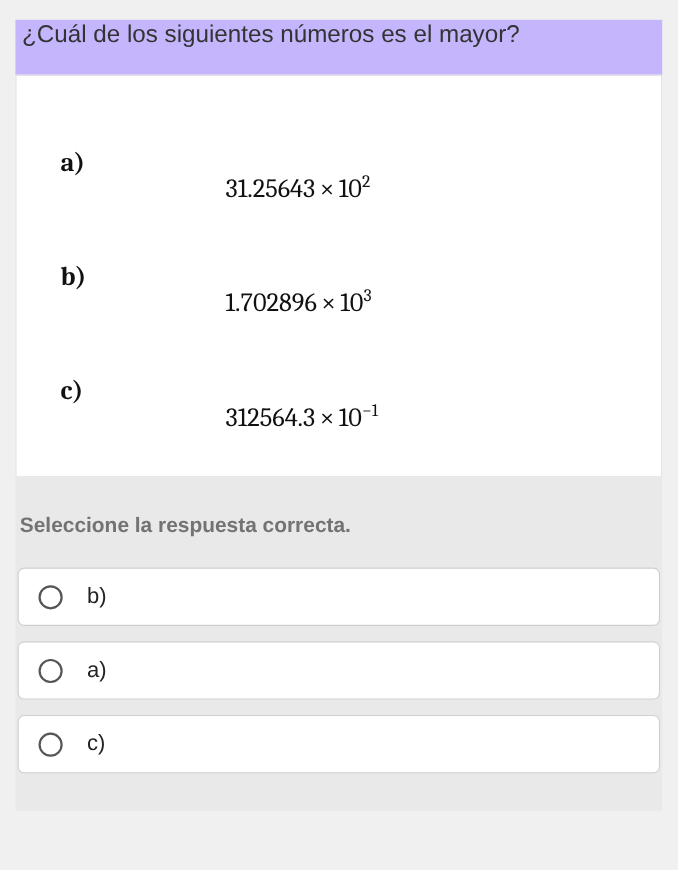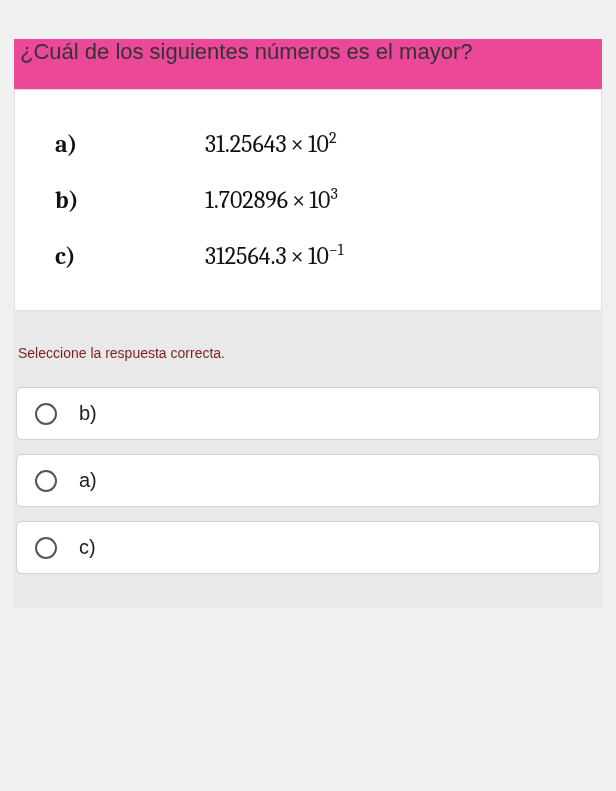--- a/index.html
+++ b/index.html
@@ -15,23 +15,22 @@
       padding: 18px 14px 30px 14px;
     }
     .background {
       background: #e9e9e9;
       padding-bottom: 0;
     }
     .question-text {
       font-size: 22px;
       color: #333;
       padding: 0 0 24px 6px;
-      background: #ec4899;
+      background: #c4b5fd;
       font-weight: 400;
-      margin-top: 21px;
     }
     .options-box {
       background: #fff;
       padding: 26px 10px 26px 10px;
       border: 1px solid #e0e0e0;
     }
     .option-row {
       display: flex;
       align-items: center;
       padding: 14px 0;
@@ -41,31 +40,32 @@
       font-size: 24px;
       font-weight: 700;
       width: 180px;
       padding-left: 30px;
       color: #111;
     }
     .option-value {
       font-size: 24px;
       color: #111;
       font-family: Cambria, Georgia, serif;
+      margin-top: 48px;
     }
     .option-value .coef { }
     .option-value .times { margin: 0 4px; }
     .option-value sup { font-size: 16px; vertical-align: super; line-height: 0; }
 
     .instruction {
-      font-size: 14px;
-      color: #7f1d1d;
+      font-size: 19px;
+      color: #737373;
       padding: 34px 0 26px 4px;
       background: #e9e9e9;
-      font-weight: 400;
+      font-weight: 700;
     }
     .answers {
       background: #e9e9e9;
       padding: 0 2px 20px 2px;
     }
     .answer-option {
       background: #fff;
       border: 1px solid #d0d0d0;
       border-radius: 6px;
       padding: 14px 18px;

